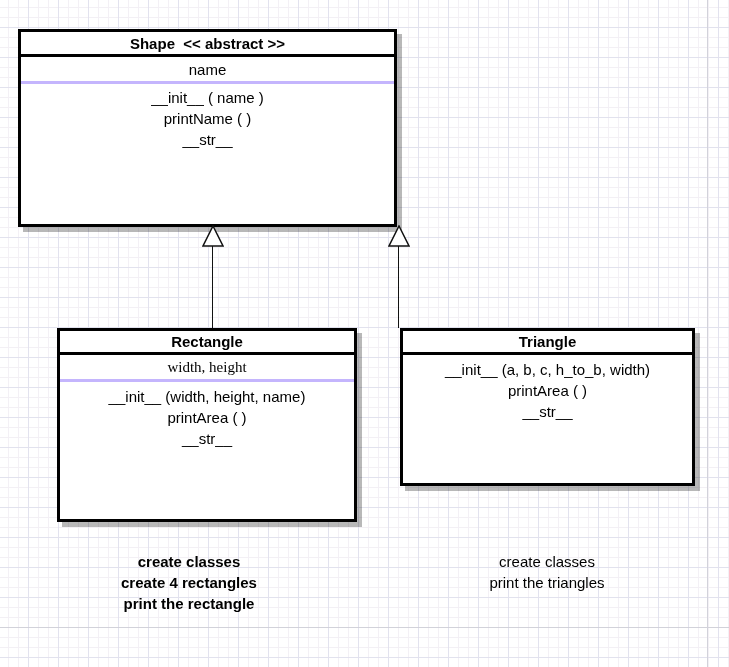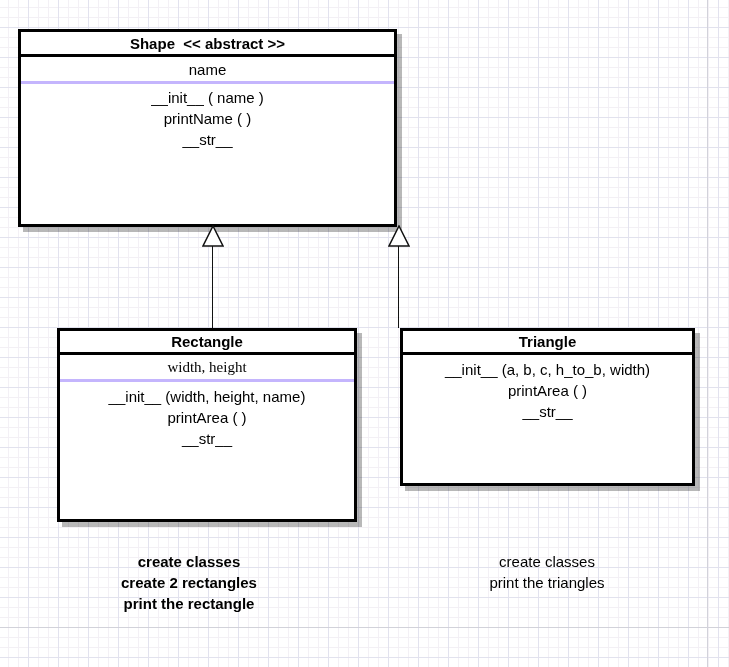--- a/index.html
+++ b/index.html
@@ -139,21 +139,21 @@
     <polygon points="11,1 21,21 1,21" fill="#ffffff" stroke="#121212" stroke-width="1.5"></polygon>
   </svg>
 
   <div class="edge-line right-edge"></div>
   <svg class="arrowhead right-head" viewBox="0 0 22 22">
     <polygon points="11,1 21,21 1,21" fill="#ffffff" stroke="#121212" stroke-width="1.5"></polygon>
   </svg>
 
   <div class="note note-rect">
     <div>create classes</div>
-    <div>create 2 rectangles</div>
+    <div>create 4 rectangles</div>
     <div>print the rectangle</div>
   </div>
   <div class="note note-tri">
     <div>create classes</div>
     <div>print the triangles</div>
   </div>
 
 </div>
 
 </body></html>

